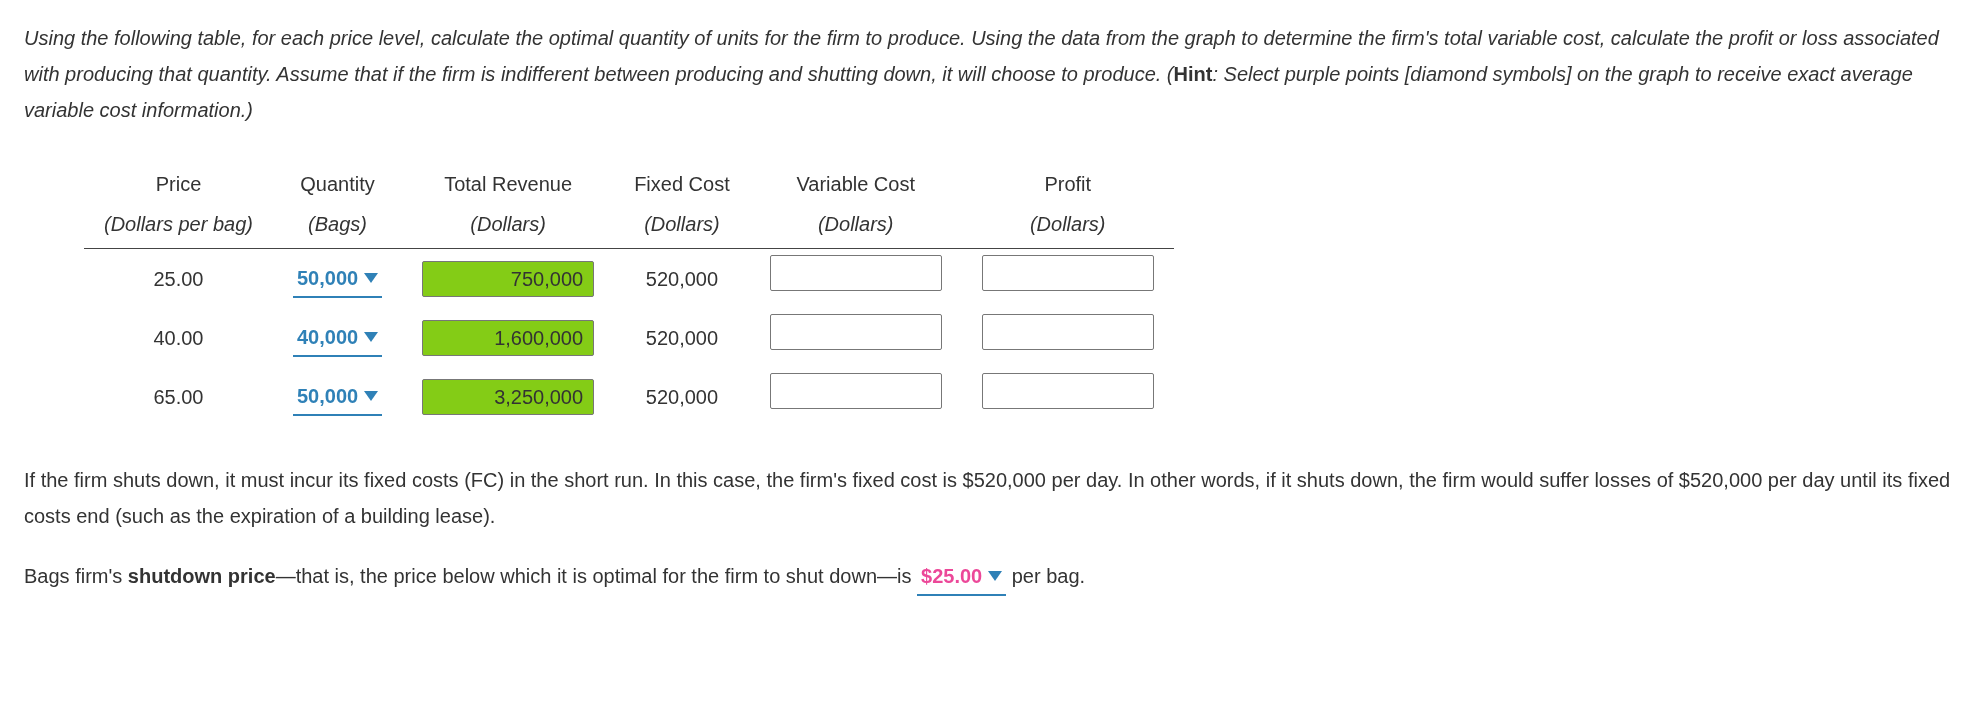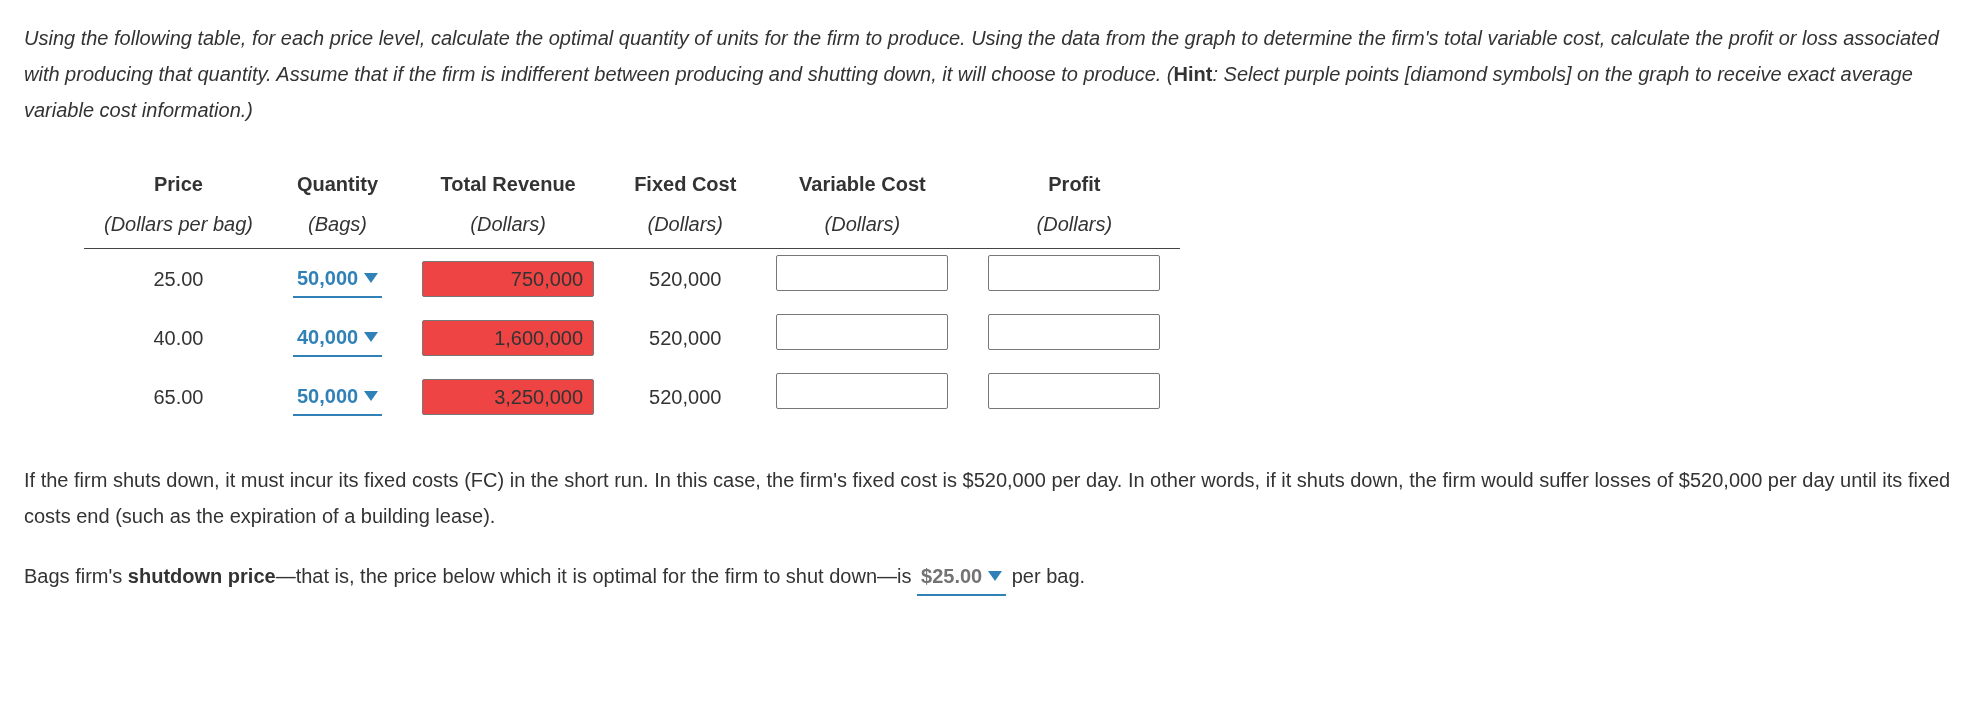--- a/index.html
+++ b/index.html
@@ -18,21 +18,21 @@
   }
   .intro b {
     font-weight: bold;
   }
   table.data {
     border-collapse: collapse;
     margin-left: 60px;
     margin-bottom: 36px;
   }
   table.data th {
-    font-weight: bold;
+    font-weight: normal;
     padding: 2px 20px;
     font-family: Verdana, Geneva, sans-serif;
   }
   table.data .sub {
     font-weight: normal;
     font-style: italic;
     text-align: center;
     padding: 2px 20px 6px 20px;
     border-bottom: 1.5px solid #444;
   }
@@ -62,32 +62,32 @@
   .numbox {
     border: 1.5px solid #777;
     border-radius: 2px;
     height: 30px;
     width: 150px;
     padding: 2px 10px;
     text-align: right;
     font-family: Verdana, sans-serif;
     font-size: 20px;
     box-sizing: content-box;
-    background: #ef4444;
+    background: #84cc16;
     display: inline-block;
     line-height: 30px;
   }
   .numbox.empty {
     background: #fff;
   }
   .para {
     margin-bottom: 24px;
   }
   .inline-dd {
-    color: #737373;
+    color: #ec4899;
     font-weight: bold;
     display: inline-flex;
     align-items: center;
     gap: 6px;
     border-bottom: 2px solid #2f81b7;
     padding: 0 4px;
     cursor: pointer;
     vertical-align: baseline;
   }
   .inline-dd .tri {

